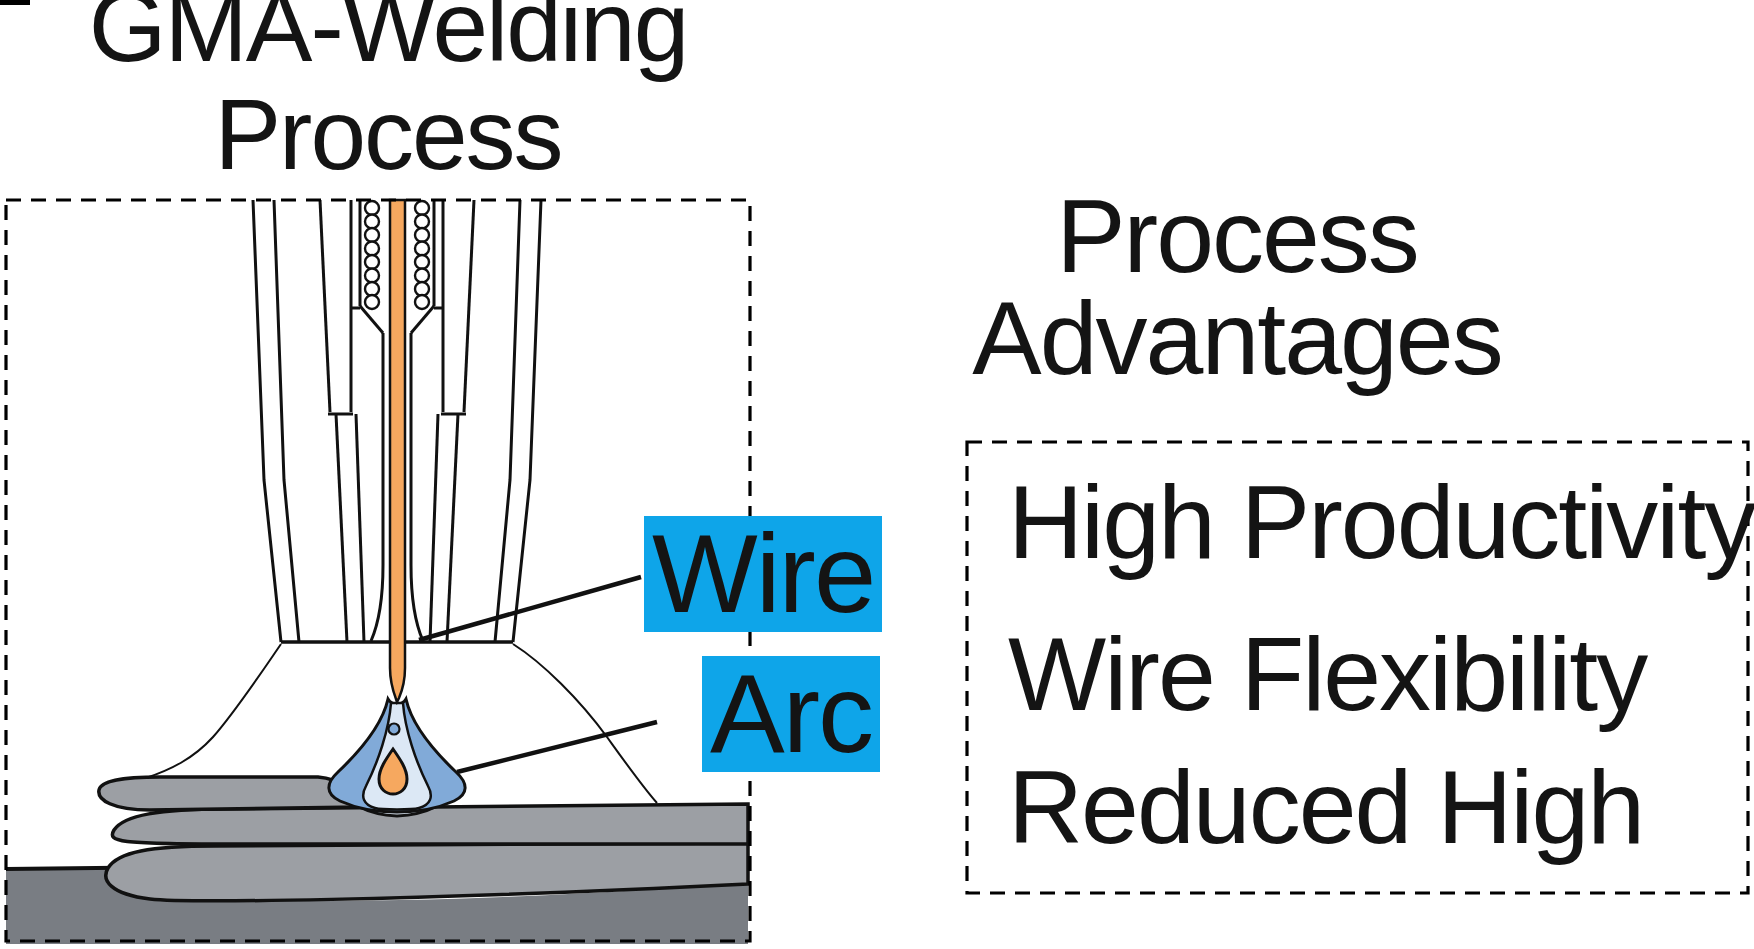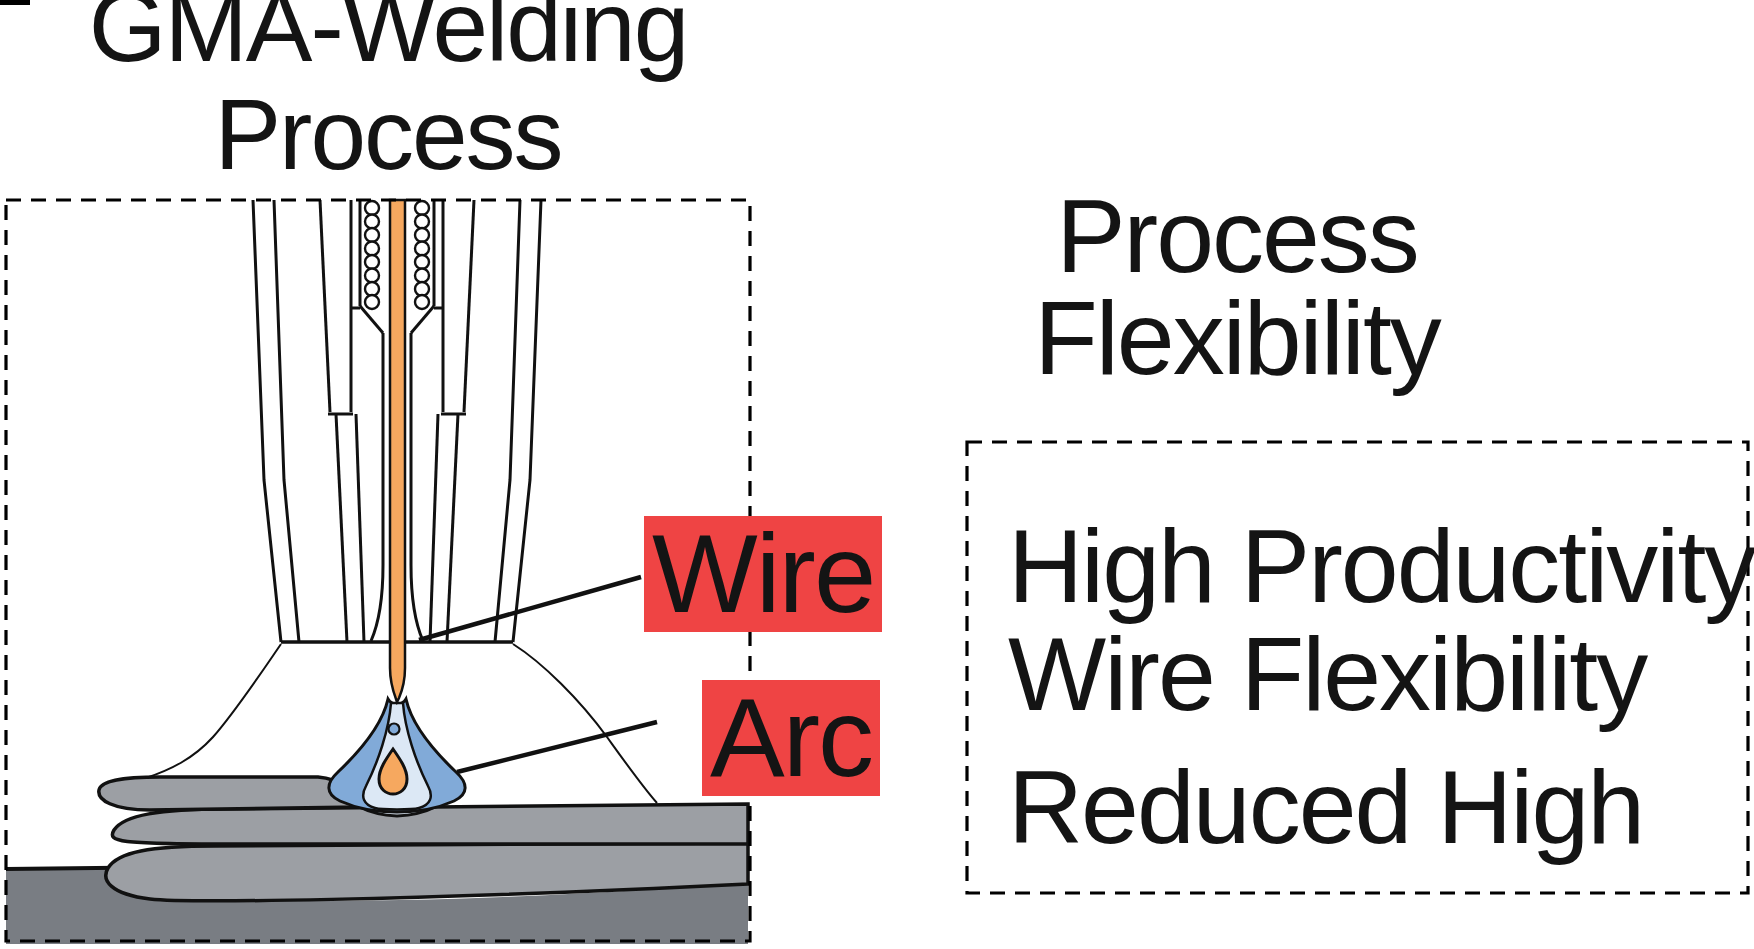--- a/index.html
+++ b/index.html
@@ -14,26 +14,26 @@
     font-weight:200;letter-spacing:-2px;line-height:1;white-space:nowrap;
     color:#141414;
   }
   #left-title{left:38px;top:0;width:700px;}
   #left-title .l1{position:absolute;left:0;top:-24px;width:700px;text-align:center;font-size:100px;}
   #left-title .l2{position:absolute;left:0;top:84px;width:700px;text-align:center;font-size:100px;}
   #right-title{left:887px;top:0;width:700px;}
   #right-title .l1{position:absolute;left:0;top:184px;width:700px;text-align:center;font-size:104px;}
   #right-title .l2{position:absolute;left:0;top:286px;width:700px;text-align:center;font-size:104px;}
   .adv{left:1008px;font-size:104px;}
-  #adv-0{top:514px;}
+  #adv-0{top:470px;}
   #adv-1{top:622px;}
   #adv-2{top:755px;}
-  .callout{background:#ef4444;padding:2px 8px;font-size:112px;}
+  .callout{background:#0ea5e9;padding:2px 8px;font-size:112px;}
   #wire-label{left:644px;top:516px;}
-  #arc-label{left:702px;top:680px;}
+  #arc-label{left:702px;top:656px;}
   #svg-stage{left:0;top:0;}
   #top-artifact{left:0;top:0;width:30px;height:5px;background:#000;}
 </style>
 </head>
 <body>
 
 <svg id="svg-stage" class="abs" width="1754" height="949" viewBox="0 0 1754 949">
 
   <path d="M6,869 L182,867 C200,898 260,903 400,900 C550,897 680,888 748,882 L748,944 L6,944 Z" stroke="none" fill="#797D83"></path>
   <path d="M6,869 L186,867" fill="none" stroke="#111" stroke-width="4"></path>
@@ -122,21 +122,21 @@
 
 <div id="top-artifact" class="abs"></div>
 
 <div id="left-title" class="abs">
   <div class="ttl l1">GMA-Welding</div>
   <div class="ttl l2">Process</div>
 </div>
 
 <div id="right-title" class="abs">
   <div class="ttl l1">Process</div>
-  <div class="ttl l2">Flexibility</div>
+  <div class="ttl l2">Advantages</div>
 </div>
 
 <div id="adv-0" class="abs ttl adv">High Productivity</div>
 <div id="adv-1" class="abs ttl adv">Wire Flexibility</div>
 <div id="adv-2" class="abs ttl adv">Reduced High</div>
 
 <div id="wire-label" class="abs ttl callout">Wire</div>
 <div id="arc-label" class="abs ttl callout">Arc</div>
 
 </body></html>

